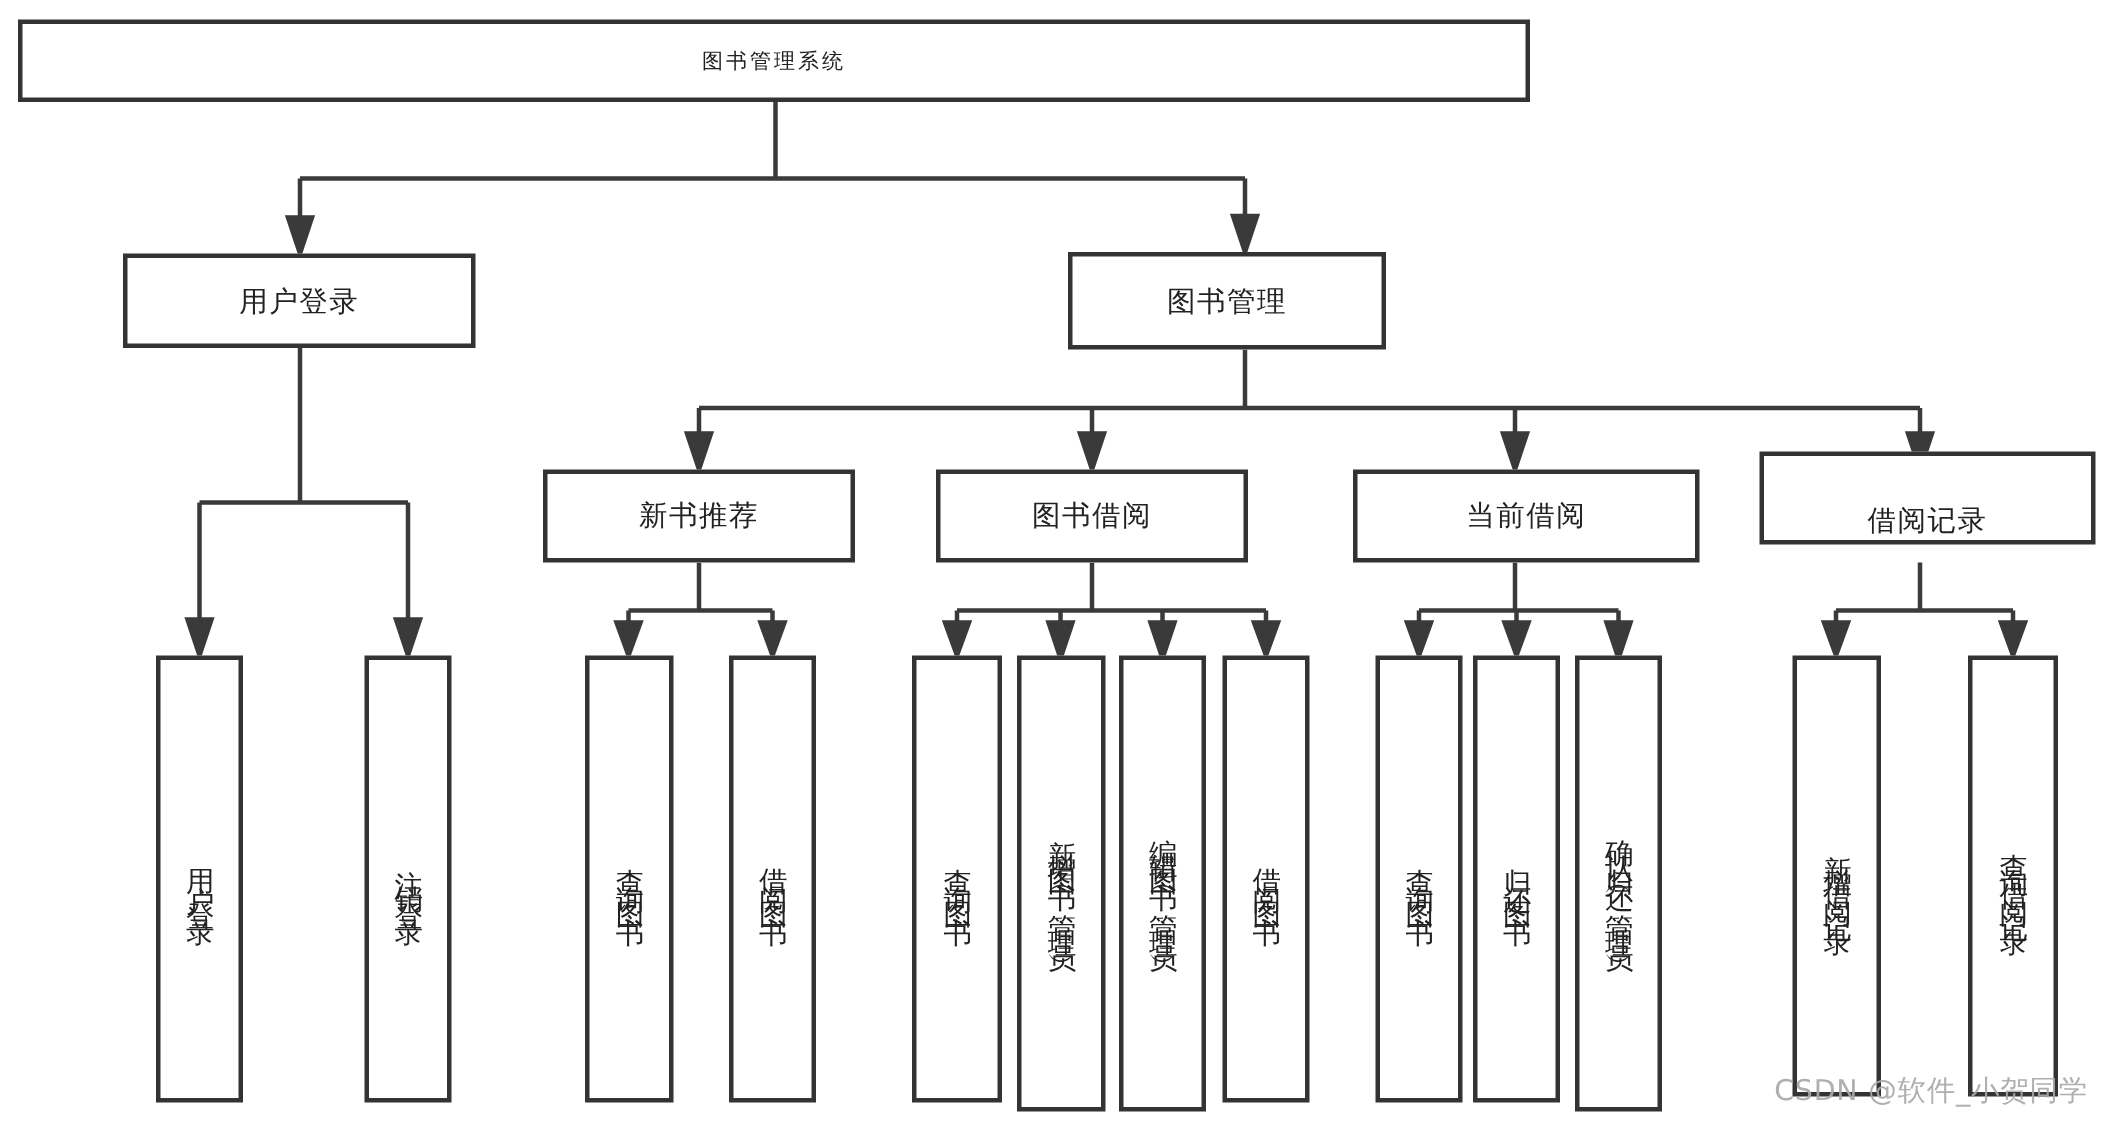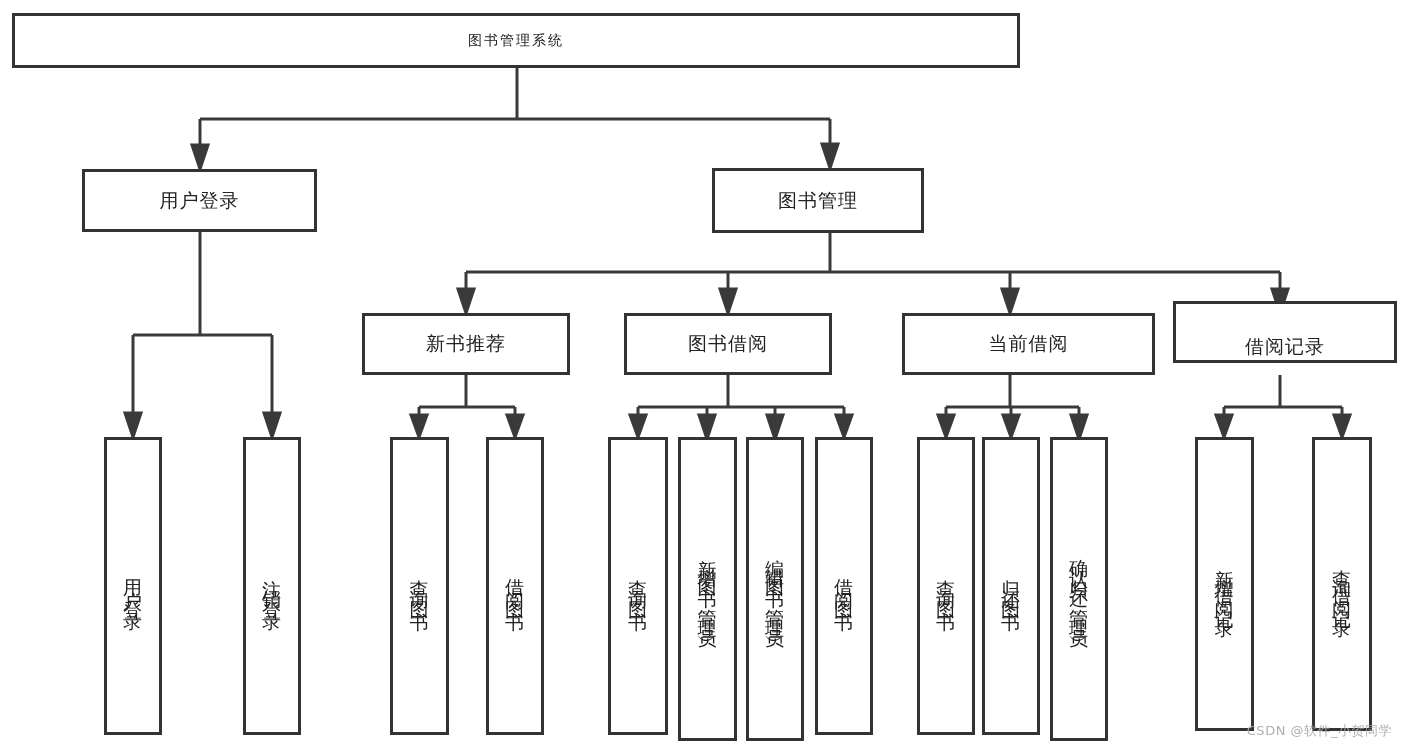--- a/index.html
+++ b/index.html
@@ -44,21 +44,21 @@
     letter-spacing: 11px;
     line-height: 1;
   }
   .node.v.tight span {
     letter-spacing: 10px;
   }
   .watermark {
     position: absolute;
     right: 13px;
     bottom: 7px;
-    font-size: 13px;
+    font-size: 19px;
     color: #a9a9a9;
     opacity: 0.92;
     z-index: 5;
     letter-spacing: 0.5px;
     white-space: nowrap;
   }
 </style>
 </head>
 <body>
 
@@ -152,21 +152,21 @@
   <div class="node h" style="left:712px; top:168px; width:212px; height:65px;">
     <span>图书管理</span>
   </div>
 
   <div class="node h" style="left:362px; top:313px; width:208px; height:62px;text-align:center;">
     <span>新书推荐</span>
   </div>
   <div class="node h" style="left:624px; top:313px; width:208px; height:62px;">
     <span>图书借阅</span>
   </div>
-  <div class="node h" style="left:902px; top:313px; width:253px; height:62px;">
+  <div class="node h" style="left:902px; top:313px; width:231px; height:62px;">
     <span>当前借阅</span>
   </div>
   <div class="node h" style="left:1173px; top:301px; width:224px; height:62px;align-items:flex-end;">
     <span>借阅记录</span>
   </div>
 
   <div class="node v" style="left:104px; top:437px; width:58px; height:298px;">
     <span>用户登录</span>
   </div>
   <div class="node v" style="left:243px; top:437px; width:58px; height:298px;">

